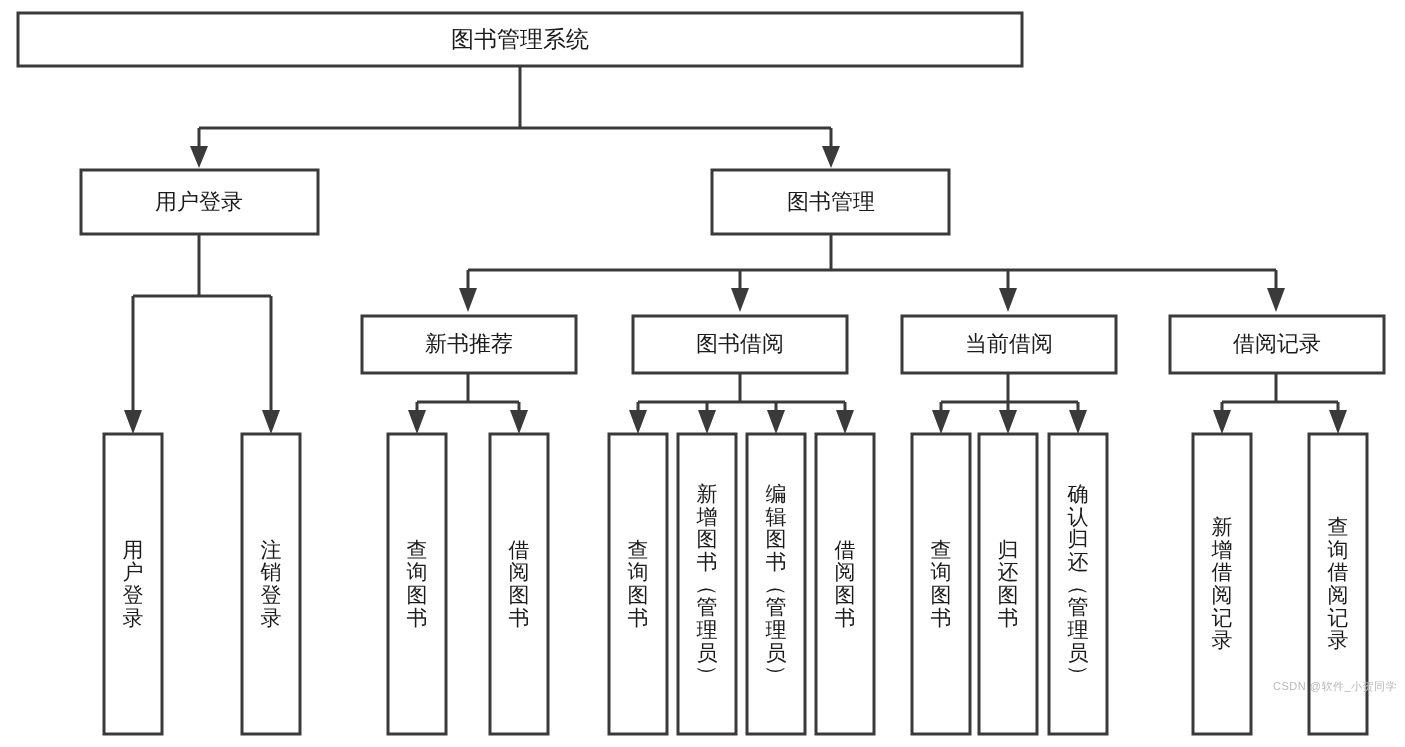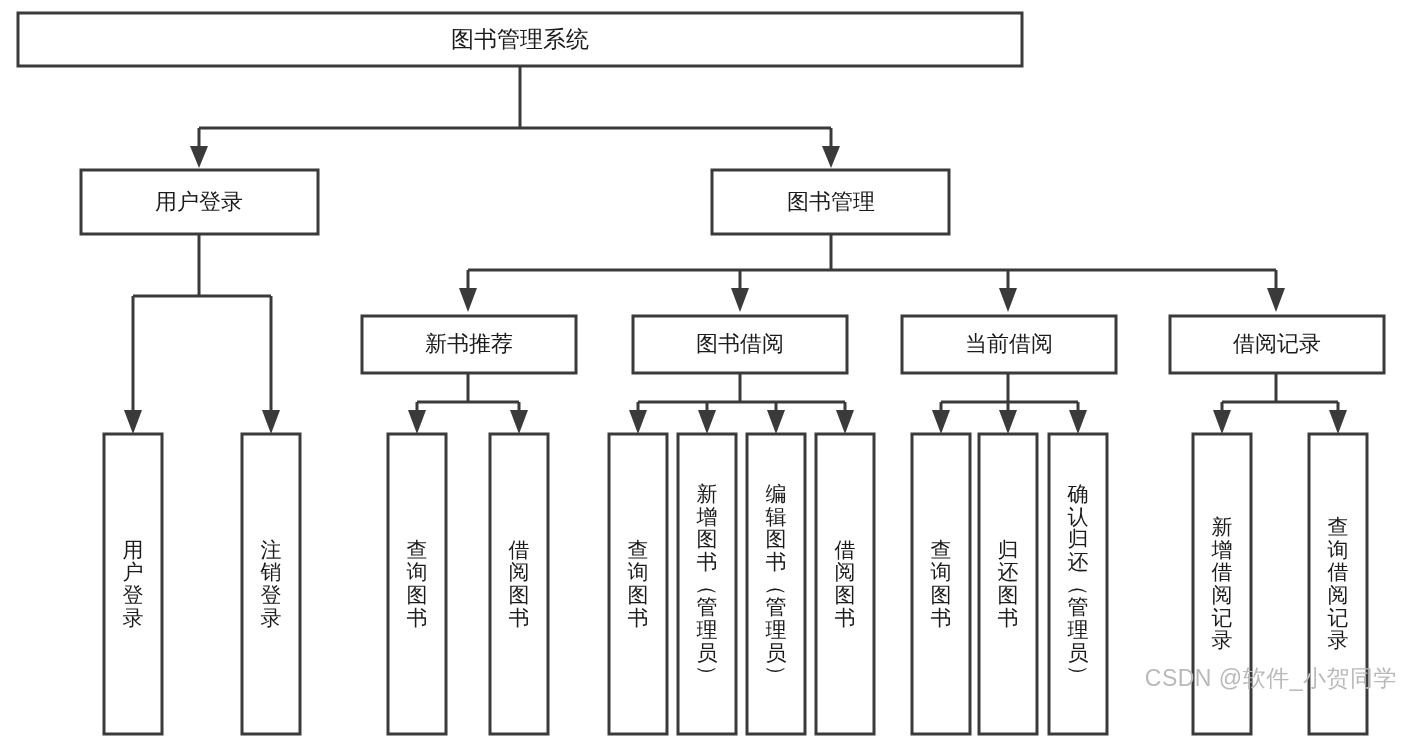--- a/index.html
+++ b/index.html
@@ -68,21 +68,21 @@
   }
   .vlabel span.rot {
     display: block;
     transform: rotate(90deg);
   }
   .watermark {
     position: absolute;
     right: 8px;
     bottom: 4px;
     font-family: "Liberation Sans", "DejaVu Sans", sans-serif;
-    font-size: 23px;
+    font-size: 11px;
     color: #b9b9b9;
     letter-spacing: 0.5px;
     white-space: nowrap;
   }
 </style>
 </head>
 <body>
 
 <div id="diagram-root">
 

